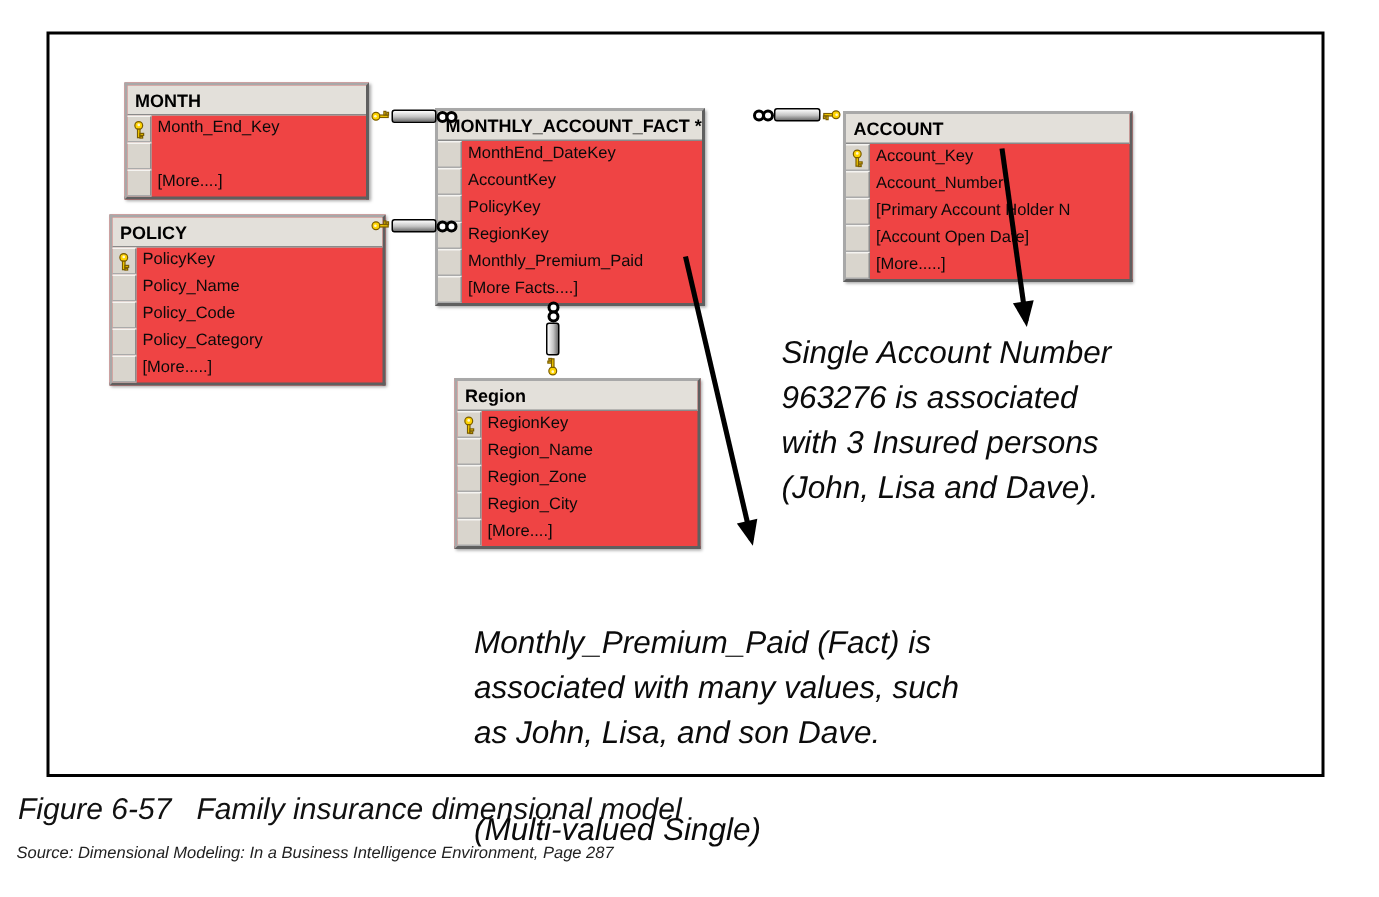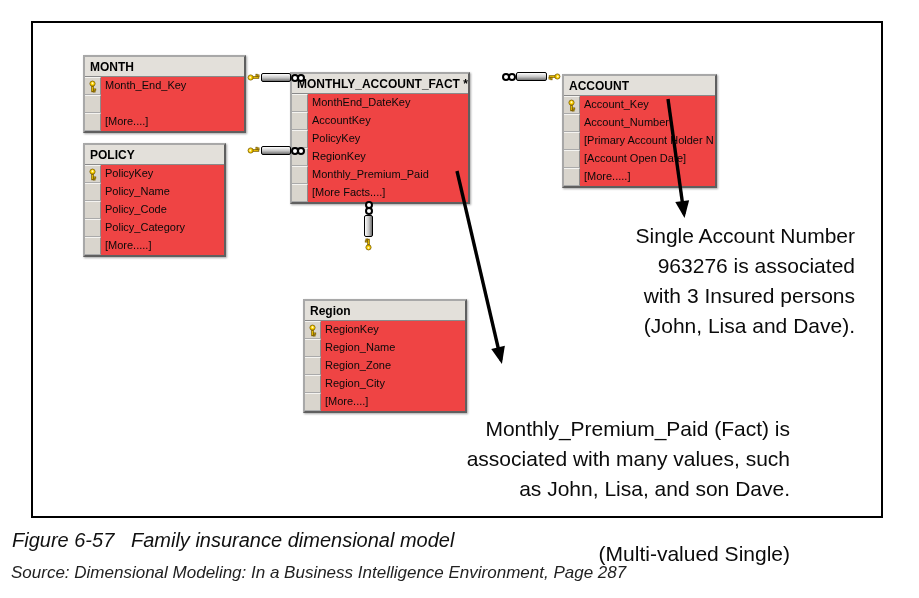--- a/index.html
+++ b/index.html
@@ -49,35 +49,35 @@
   .cinf i + i{margin-left:-2px;}
   .conn.v .cinf{flex-direction:column;}
   .conn.v .cinf i + i{margin-left:0;margin-top:-2px;}
   .ckey{flex:none;width:15px;height:15px;display:flex;align-items:center;justify-content:center;}
   .ckey svg{display:block;}
   .rot-left  svg{transform:rotate(-90deg);}
   .rot-right svg{transform:rotate(90deg);}
   .rot-down  svg{transform:rotate(180deg);}
   
   .note{
-    position:absolute;font-size:21px;line-height:30px;text-align:right;
-    white-space:pre-line;z-index:4;color:#0b0b0b;
+    position:absolute;font-size:21px;line-height:30px;text-align:left;
+    white-space:pre-line;z-index:4;color:#0b0b0b;font-style:italic;
   }
   #note-account{left:521px;top:221px;width:334px;}
   #note-fact{left:316px;top:384px;width:474px;}
   .tagline{margin-top:5px;white-space:pre-line;}
   
   .arrows{position:absolute;left:0;top:0;width:919px;height:598px;z-index:6;pointer-events:none;}
   
   .caption{
     position:absolute;left:12px;top:529px;font-style:italic;font-size:20px;
     white-space:pre;color:#111;
   }
   .source{
-    position:absolute;left:11px;top:563px;font-style:italic;font-size:17px;color:#222;
+    position:absolute;left:11px;top:563px;font-style:italic;font-size:11px;color:#222;
   }
 </style>
 </head>
 <body>
 
 <div class="frame"></div>
 
 <div class="dbtable" style="left:83px;top:55px;width:163px;">
     <div class="ttitle">MONTH</div>
     <div class="trow">
@@ -95,21 +95,21 @@
       <span class="fname">Month_End_Key</span>
     </div>
     <div class="trow">
       <span class="sel"></span>
     </div>
     <div class="trow">
       <span class="sel"></span>
       <span class="fname">[More....]</span>
     </div>
   </div>
-<div class="dbtable" style="left:83px;top:143px;width:143px;">
+<div class="dbtable" style="left:73px;top:143px;width:184px;">
     <div class="ttitle">POLICY</div>
     <div class="trow">
       <span class="sel">
         <svg width="13" height="13" viewBox="0 0 16 16">
           <g stroke="#7a5c00" stroke-width="1" fill="#ffd400">
             <circle cx="8" cy="4.5" r="3.2"></circle>
             <rect x="7" y="7.5" width="2" height="7"></rect>
             <rect x="9" y="11" width="3" height="1.6"></rect>
             <rect x="9" y="13.4" width="2.2" height="1.4"></rect>
           </g>
@@ -155,21 +155,21 @@
     </div>
     <div class="trow">
       <span class="sel"></span>
       <span class="fname">Monthly_Premium_Paid</span>
     </div>
     <div class="trow">
       <span class="sel"></span>
       <span class="fname">[More Facts....]</span>
     </div>
   </div>
-<div class="dbtable" style="left:562px;top:74px;width:155px;">
+<div class="dbtable" style="left:562px;top:74px;width:193px;">
     <div class="ttitle">ACCOUNT</div>
     <div class="trow">
       <span class="sel">
         <svg width="13" height="13" viewBox="0 0 16 16">
           <g stroke="#7a5c00" stroke-width="1" fill="#ffd400">
             <circle cx="8" cy="4.5" r="3.2"></circle>
             <rect x="7" y="7.5" width="2" height="7"></rect>
             <rect x="9" y="11" width="3" height="1.6"></rect>
             <rect x="9" y="13.4" width="2.2" height="1.4"></rect>
           </g>
@@ -188,21 +188,21 @@
     </div>
     <div class="trow">
       <span class="sel"></span>
       <span class="fname">[Account Open Date]</span>
     </div>
     <div class="trow">
       <span class="sel"></span>
       <span class="fname">[More.....]</span>
     </div>
   </div>
-<div class="dbtable" style="left:303px;top:252px;width:164px;margin-top:47px;">
+<div class="dbtable" style="left:303px;top:252px;width:164px;">
     <div class="ttitle">Region</div>
     <div class="trow">
       <span class="sel">
         <svg width="13" height="13" viewBox="0 0 16 16">
           <g stroke="#7a5c00" stroke-width="1" fill="#ffd400">
             <circle cx="8" cy="4.5" r="3.2"></circle>
             <rect x="7" y="7.5" width="2" height="7"></rect>
             <rect x="9" y="11" width="3" height="1.6"></rect>
             <rect x="9" y="13.4" width="2.2" height="1.4"></rect>
           </g>

